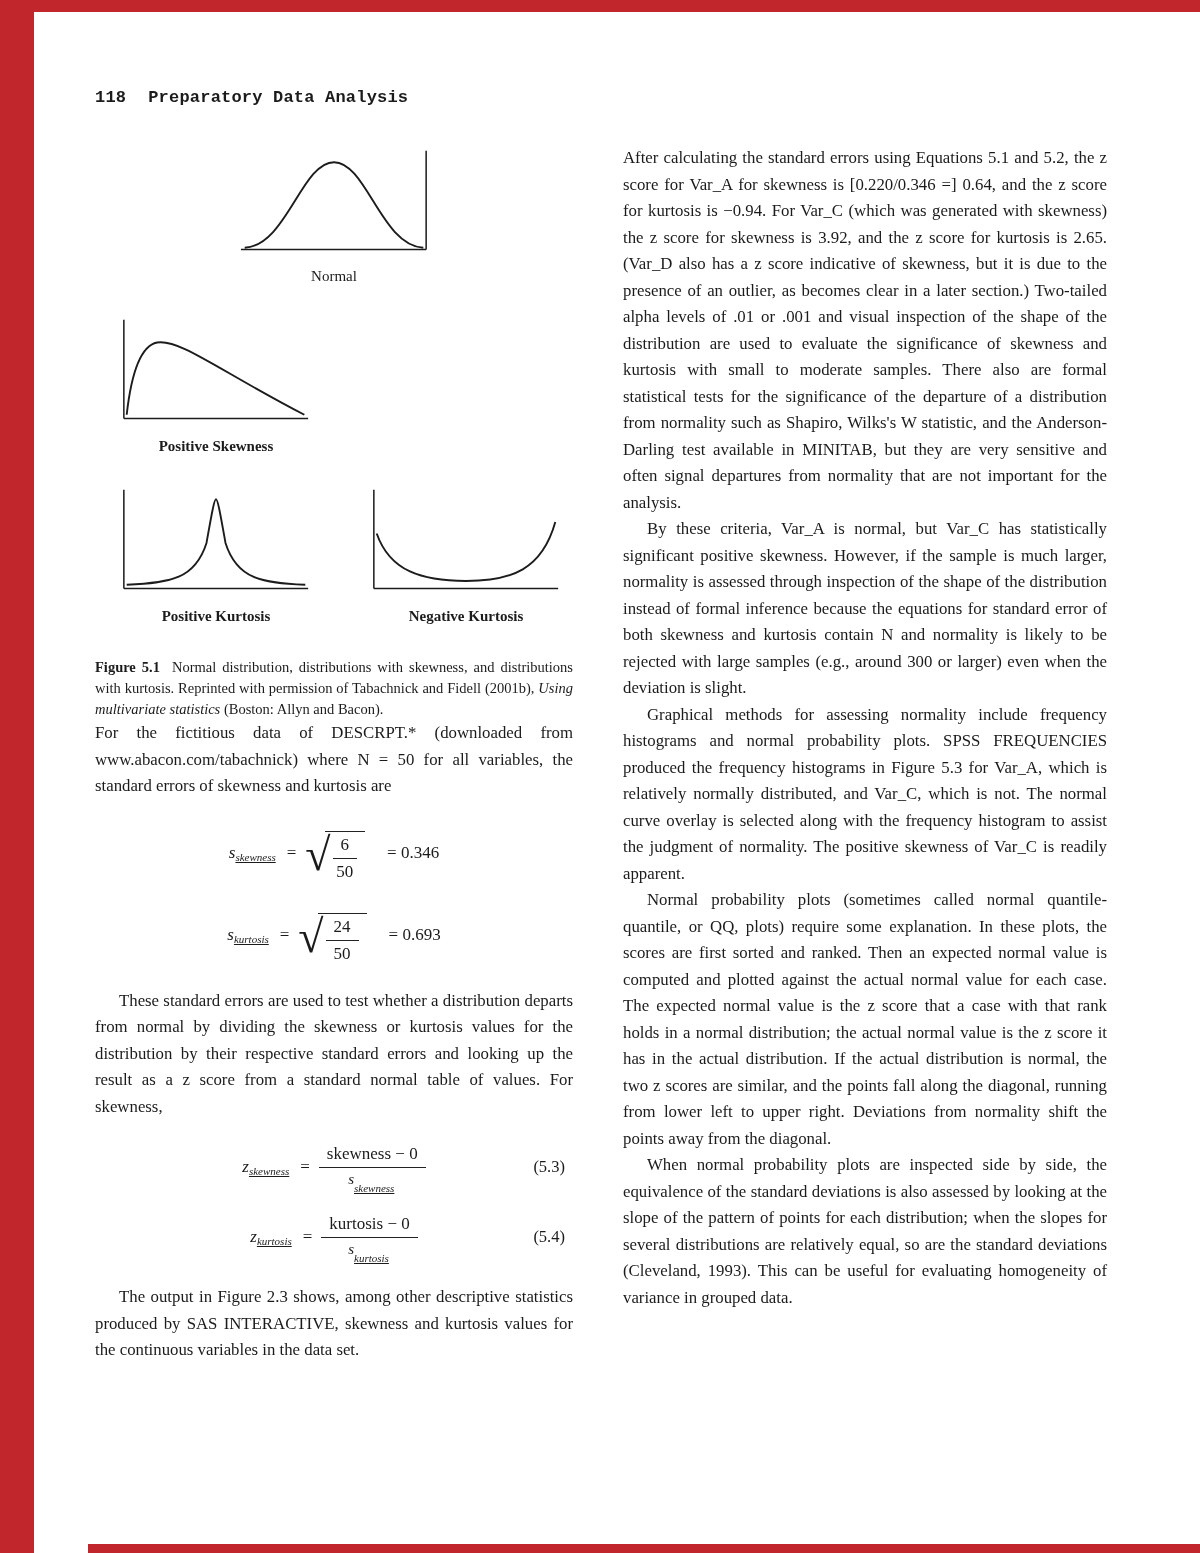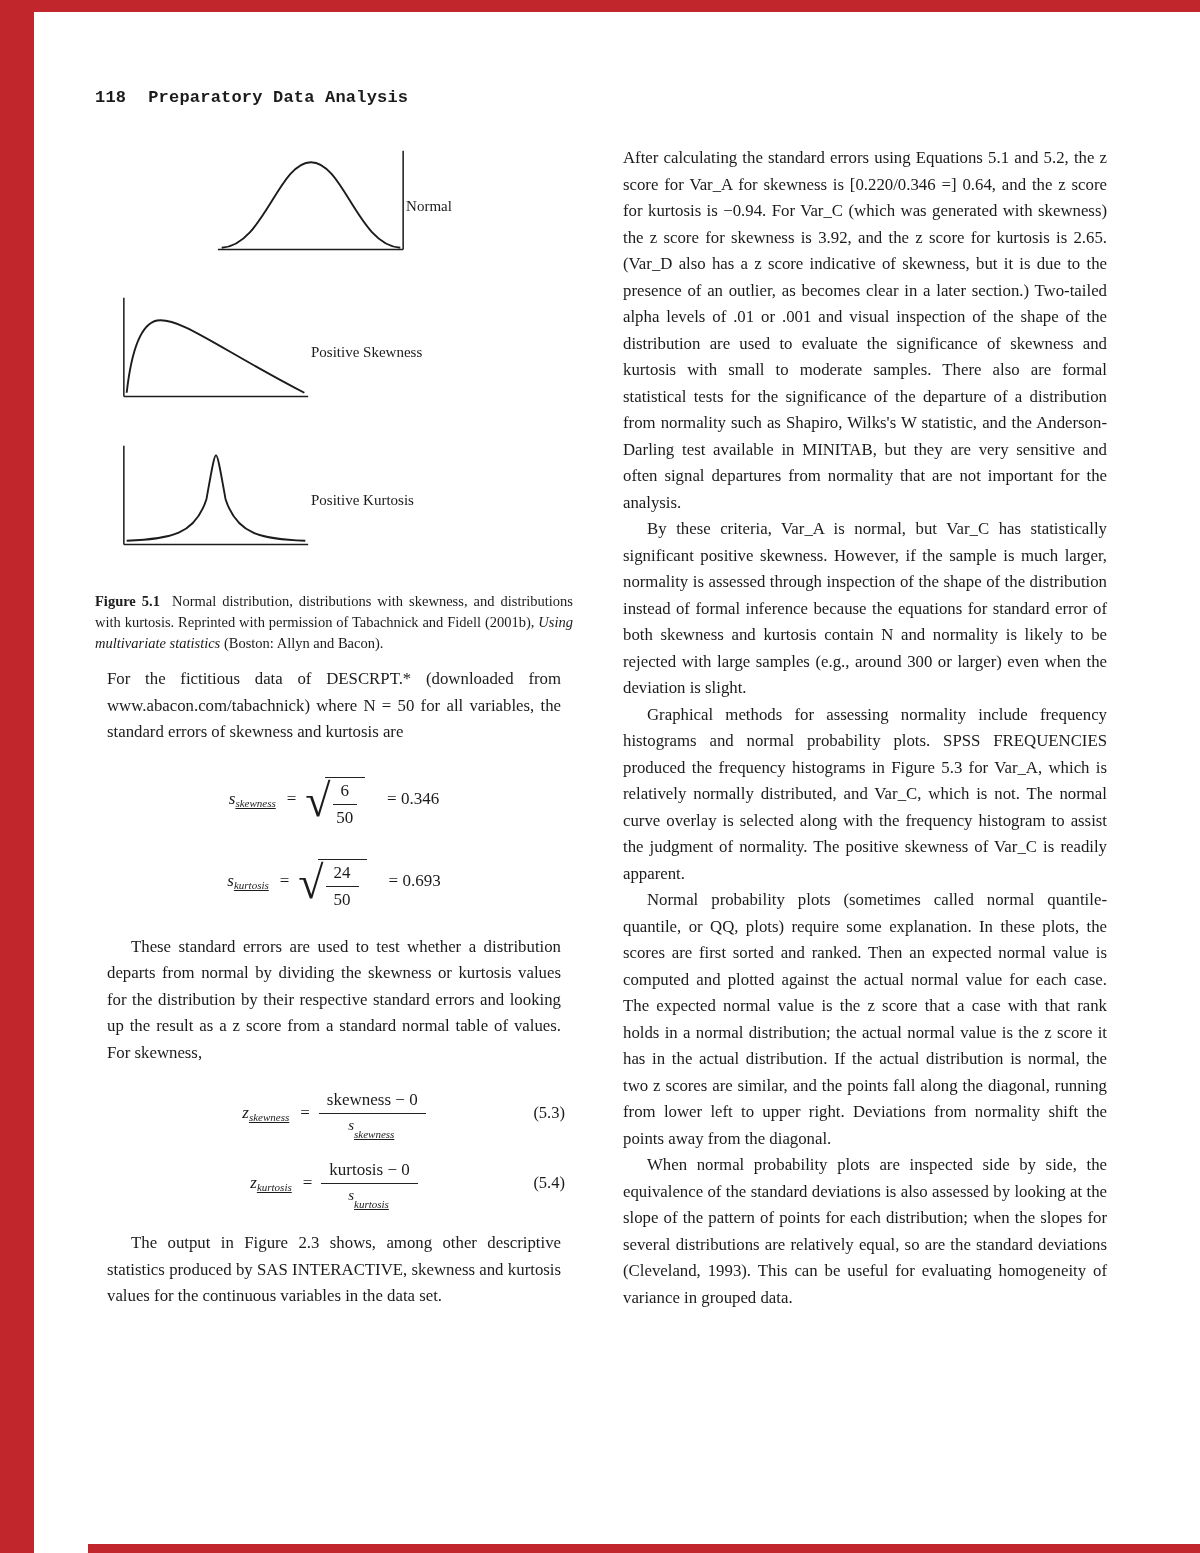--- a/index.html
+++ b/index.html
@@ -33,41 +33,41 @@
     display: flex;
     margin-top: 38px;
     gap: 50px;
   }
   .col-left  { width: 478px; }
   .col-right { width: 484px; }
 
   
   .fig-row { display: flex; }
   .fig-row.center { justify-content: center; }
-  .fig-row.pair { padding-left: 26px; gap: 60px; margin-top: 26px; }
-  .plot-block { display: flex; flex-direction: row; align-items: center; }
+  .fig-row.pair { padding-left: 26px; gap: 60px; margin-top: 26px; font-weight: bold; }
+  .plot-block { display: flex; flex-direction: column; align-items: center; }
   .plot-block svg { display: block; }
   .plot-label {
     font-size: 15px;
     margin-top: 5px;
     text-align: center;
   }
 
   .fig-caption {
     margin-top: 32px;
     font-size: 14.5px;
     line-height: 21px;
     text-align: justify;
   }
   .fig-caption .cap-label { font-weight: bold; margin-right: 12px; }
   .fig-caption .cap-italic { font-style: italic; }
 
   
   p.body-para {
-    margin: 12px;
+    margin: 0;
     font-size: 16.8px;
     line-height: 26.5px;
     text-align: justify;
   }
   p.indent { text-indent: 24px; }
   .para-intro { margin-top: 36px; }
   .mt-sm { margin-top: 6px; }
 
   
   .equation {
@@ -177,20 +177,28 @@
 
           <div class="fig-row pair">
             <div class="plot-block">
               <svg width="190" height="122" viewBox="0 0 200 122">
                 <path d="M3,6 L3,110" fill="none" stroke="#1c1c1c" stroke-width="1.6"></path>
                 <path d="M3,110 L197,110" fill="none" stroke="#1c1c1c" stroke-width="1.6"></path>
                 <path d="M6,106 C52,104 78,100 90,62 C95,34 98,16 100,16 C102,16 105,34 110,62 C122,100 148,104 194,106" fill="none" stroke="#1c1c1c" stroke-width="2"></path>
               </svg>
               <div class="plot-label">Positive Kurtosis</div>
             </div>
+            <div class="plot-block">
+              <svg width="190" height="122" viewBox="0 0 200 122">
+                <path d="M3,6 L3,110" fill="none" stroke="#1c1c1c" stroke-width="1.6"></path>
+                <path d="M3,110 L197,110" fill="none" stroke="#1c1c1c" stroke-width="1.6"></path>
+                <path d="M6,52 C20,92 54,102 100,102 C148,102 180,90 194,40" fill="none" stroke="#1c1c1c" stroke-width="2"></path>
+              </svg>
+              <div class="plot-label">Negative Kurtosis</div>
+            </div>
           </div>
 
           <figcaption class="fig-caption">
             <span class="cap-label">Figure 5.1</span><span>Normal distribution, distributions with skewness, and distributions with kurtosis. Reprinted with permission of Tabachnick and Fidell (2001b), </span><span class="cap-italic">Using multivariate statistics</span><span> (Boston: Allyn and Bacon).</span>
           </figcaption>
         </figure>
 
         <p class="body-para para-intro">For the fictitious data of DESCRPT.* (downloaded from www.abacon.com/tabachnick) where N = 50 for all variables, the standard errors of skewness and kurtosis are</p>
 
         <div class="equation">

